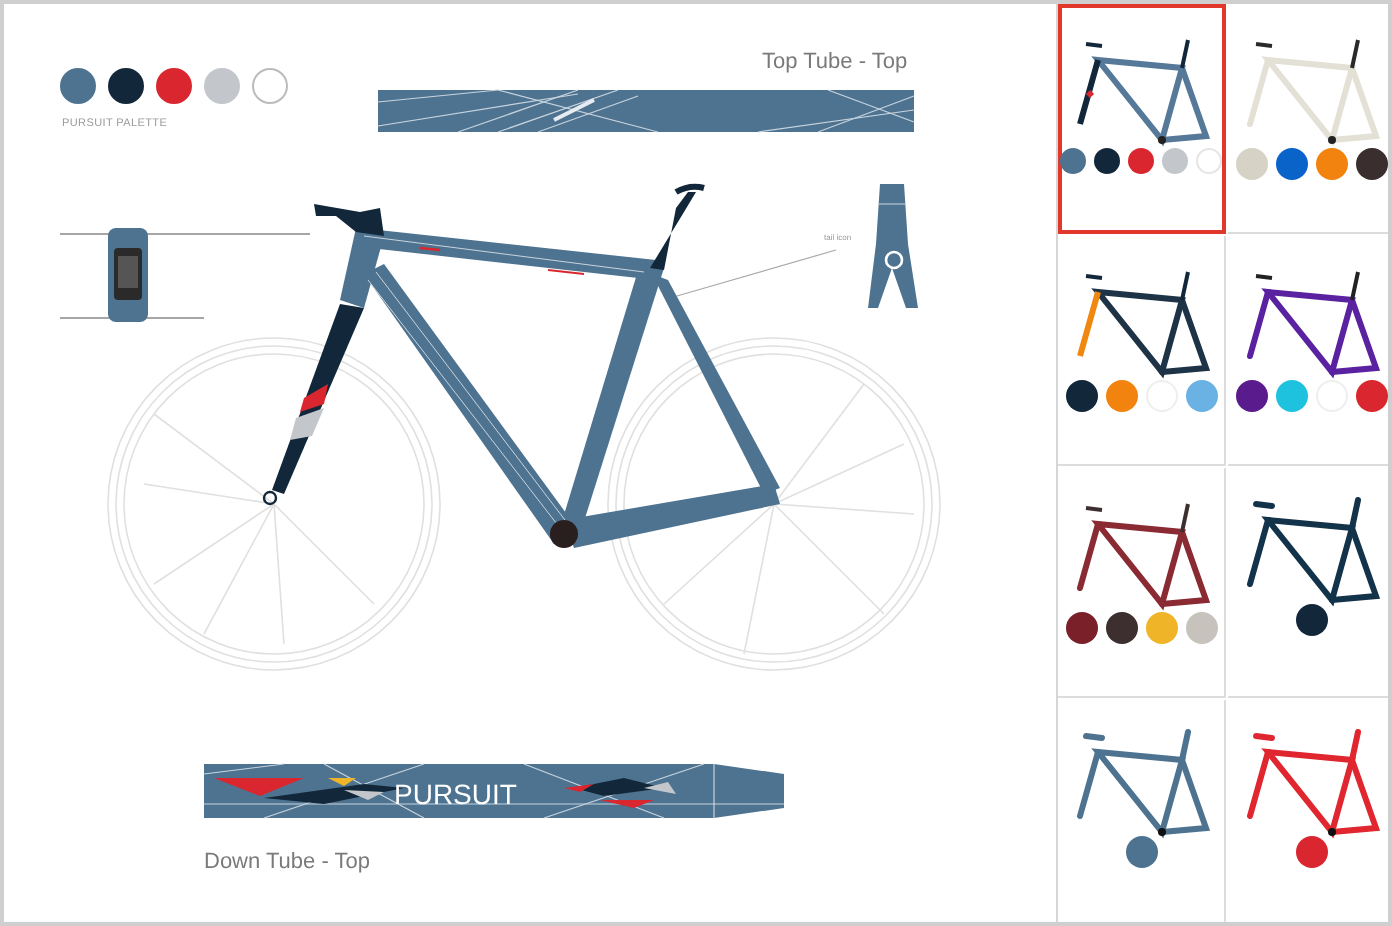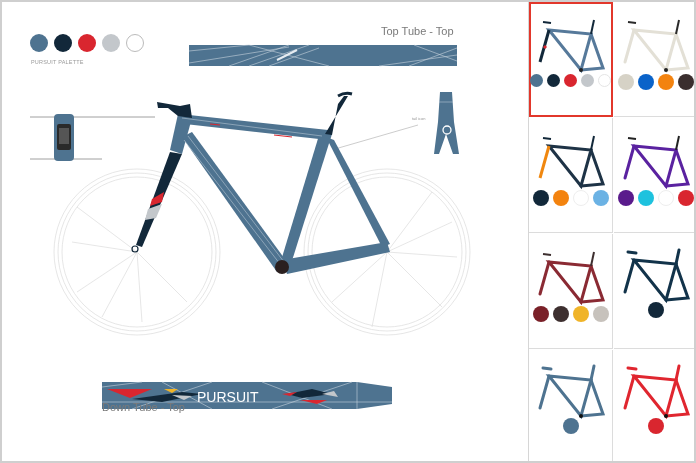--- a/index.html
+++ b/index.html
@@ -176,21 +176,21 @@
       <polygon points="5,7 50,7 28,16" fill="#d9262f"></polygon>
       <polygon points="30,17 80,10 100,12 60,20" fill="#12283a"></polygon>
       <polygon points="62,7 76,7 70,11" fill="#f0b429"></polygon>
       <polygon points="70,13 90,14 82,18" fill="#c3c7cb"></polygon>
       <polygon points="185,12 210,7 230,12 200,16" fill="#12283a"></polygon>
       <polygon points="198,18 225,18 215,22" fill="#d9262f"></polygon>
       <polygon points="180,12 195,10 188,14" fill="#d9262f"></polygon>
       <polygon points="220,12 232,9 236,15" fill="#c3c7cb"></polygon>
       <text x="95" y="20" font-family="Liberation Sans, sans-serif" font-size="14" fill="#ffffff">PURSUIT</text>
     </svg>
-    <div class="label" style="left:100px;top:399px;">Down Tube - Top</div>
+    <div class="label" style="left:100px;top:423px;">Down Tube - Top</div>
   </div>
 
   <div class="sidebar">
 
     <div class="cell selected" style="left:0;top:0;">
       <svg width="70" height="60" style="left:8px;top:16px;">
         <g stroke="#56799a" stroke-width="3" fill="none" stroke-linecap="round">
           <path d="M12 12 L54 16 L44 52 Z"></path>
             <path d="M54 16 L66 50 L44 52"></path>
         </g>

